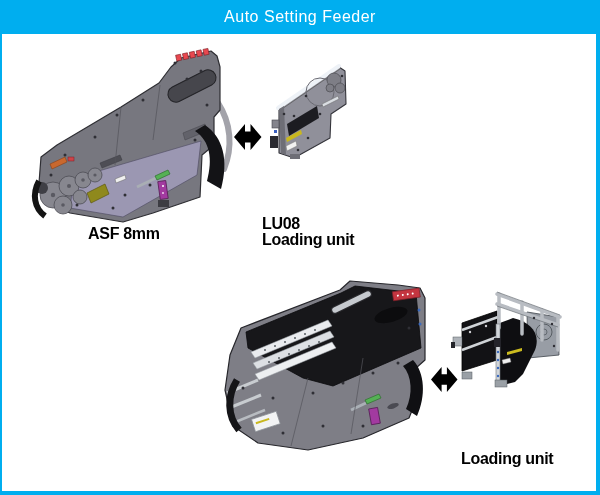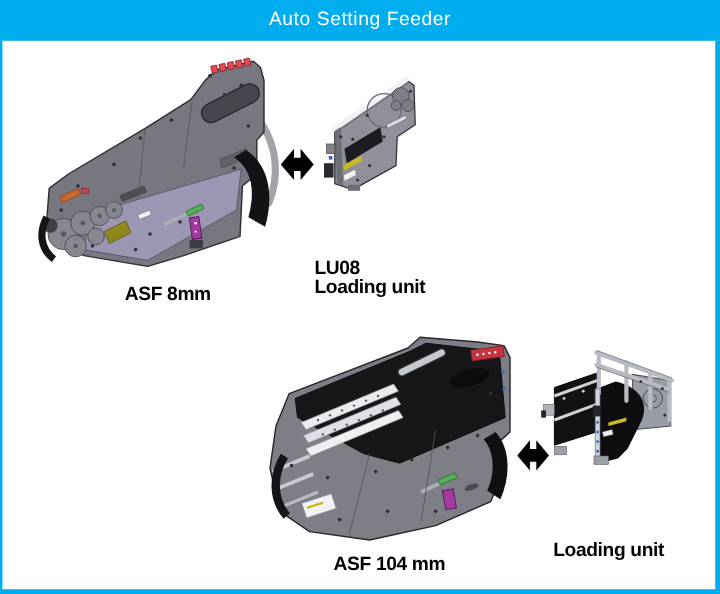--- a/index.html
+++ b/index.html
@@ -140,21 +140,21 @@
       <circle cx="22" cy="56" r="1.3"></circle>
         <circle cx="44" cy="38" r="1.3"></circle>
         <circle cx="32" cy="58" r="1.3"></circle>
       <circle cx="58" cy="56" r="1.3"></circle>
         <circle cx="46" cy="80" r="1.3"></circle>
         <circle cx="36" cy="92" r="1.3"></circle>
       <circle cx="80" cy="18" r="1.3"></circle>
     </g>
   </svg>
 
-  <div class="lbl" style="left:104px;top:226px;margin-top:12px;">
+  <div class="lbl" style="left:88px;top:226px;">
     <span>ASF 8mm</span>
   </div>
   <div class="lbl" style="left:262px;top:216px;">
     <div>LU08</div>
     <div>Loading unit</div>
   </div>
 
   <svg class="illu" style="left:213px;top:268px;" width="215" height="190" viewBox="0 0 215 190">
 
     <path d="M28,60 L127,22 L137,13 L185,17 L207,20 L212,30 L212,92 L203,100
@@ -286,20 +286,17 @@
         <circle cx="20" cy="50" r="1.2"></circle>
         <circle cx="36" cy="44" r="1.2"></circle>
       </g>
     <g fill="#2F2F35">
         <circle cx="102" cy="42" r="1.2"></circle>
         <circle cx="84" cy="36" r="1.2"></circle>
         <circle cx="104" cy="64" r="1.2"></circle>
       </g>
   </svg>
 
-  <div class="lbl" style="left:278px;top:463px;">
-    <span>ASF 104 mm</span>
-  </div>
   <div class="lbl" style="left:461px;top:450px;line-height:17px;">
     <div>Loading unit</div>
   </div>
 
 </div>
 
 </body></html>

